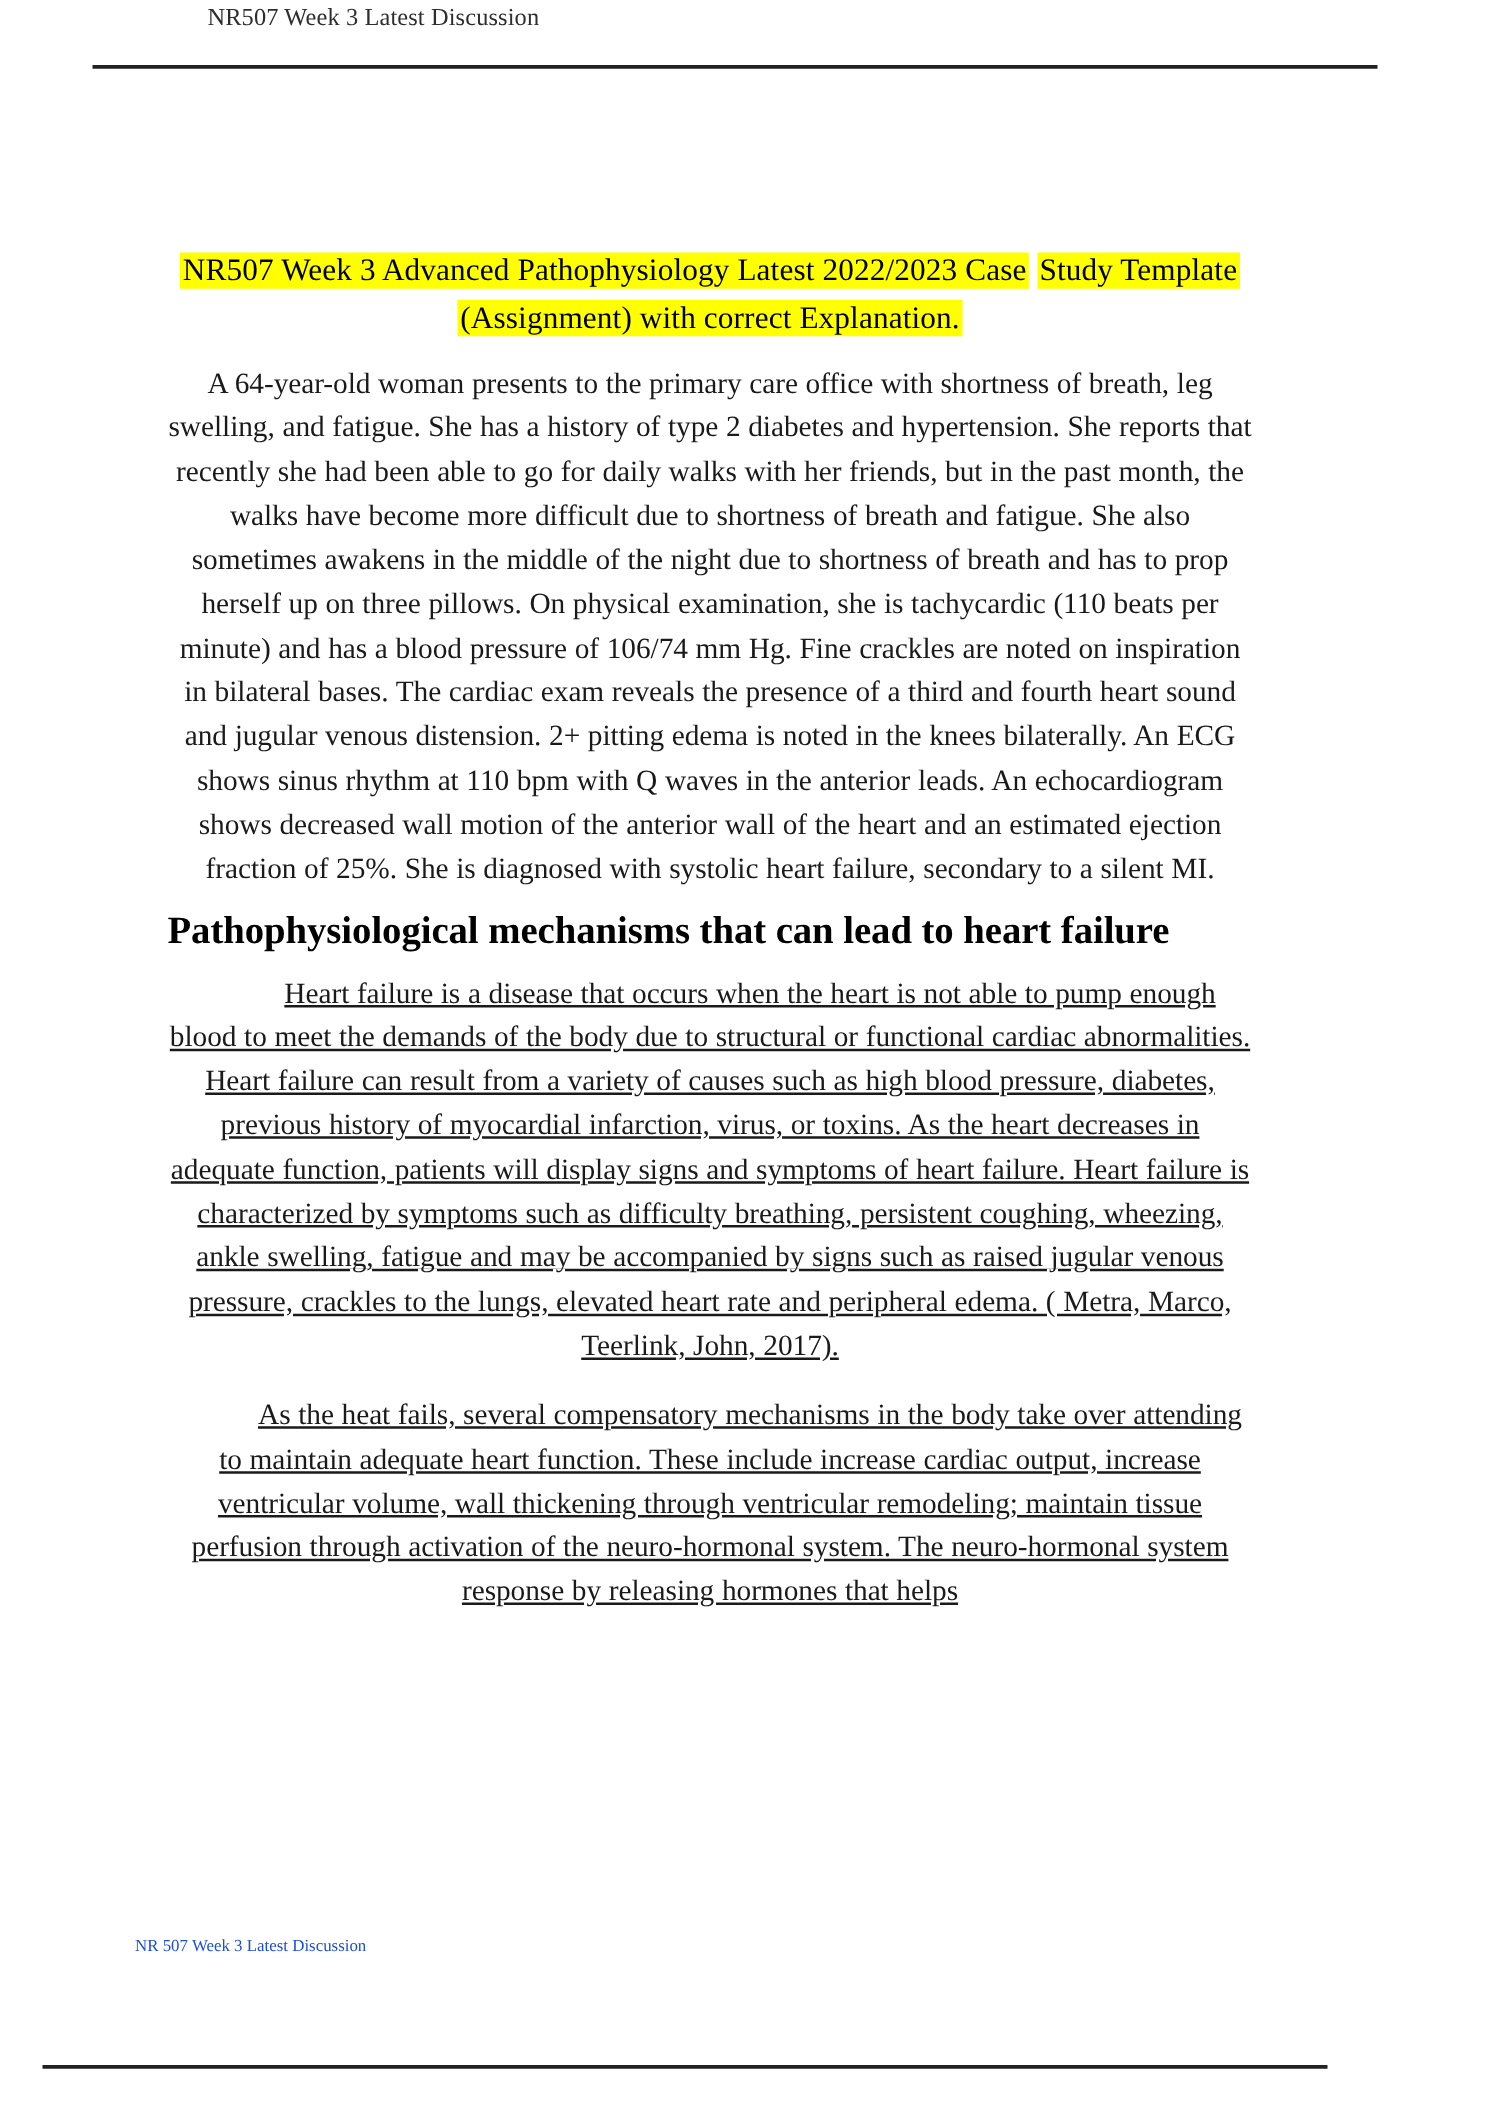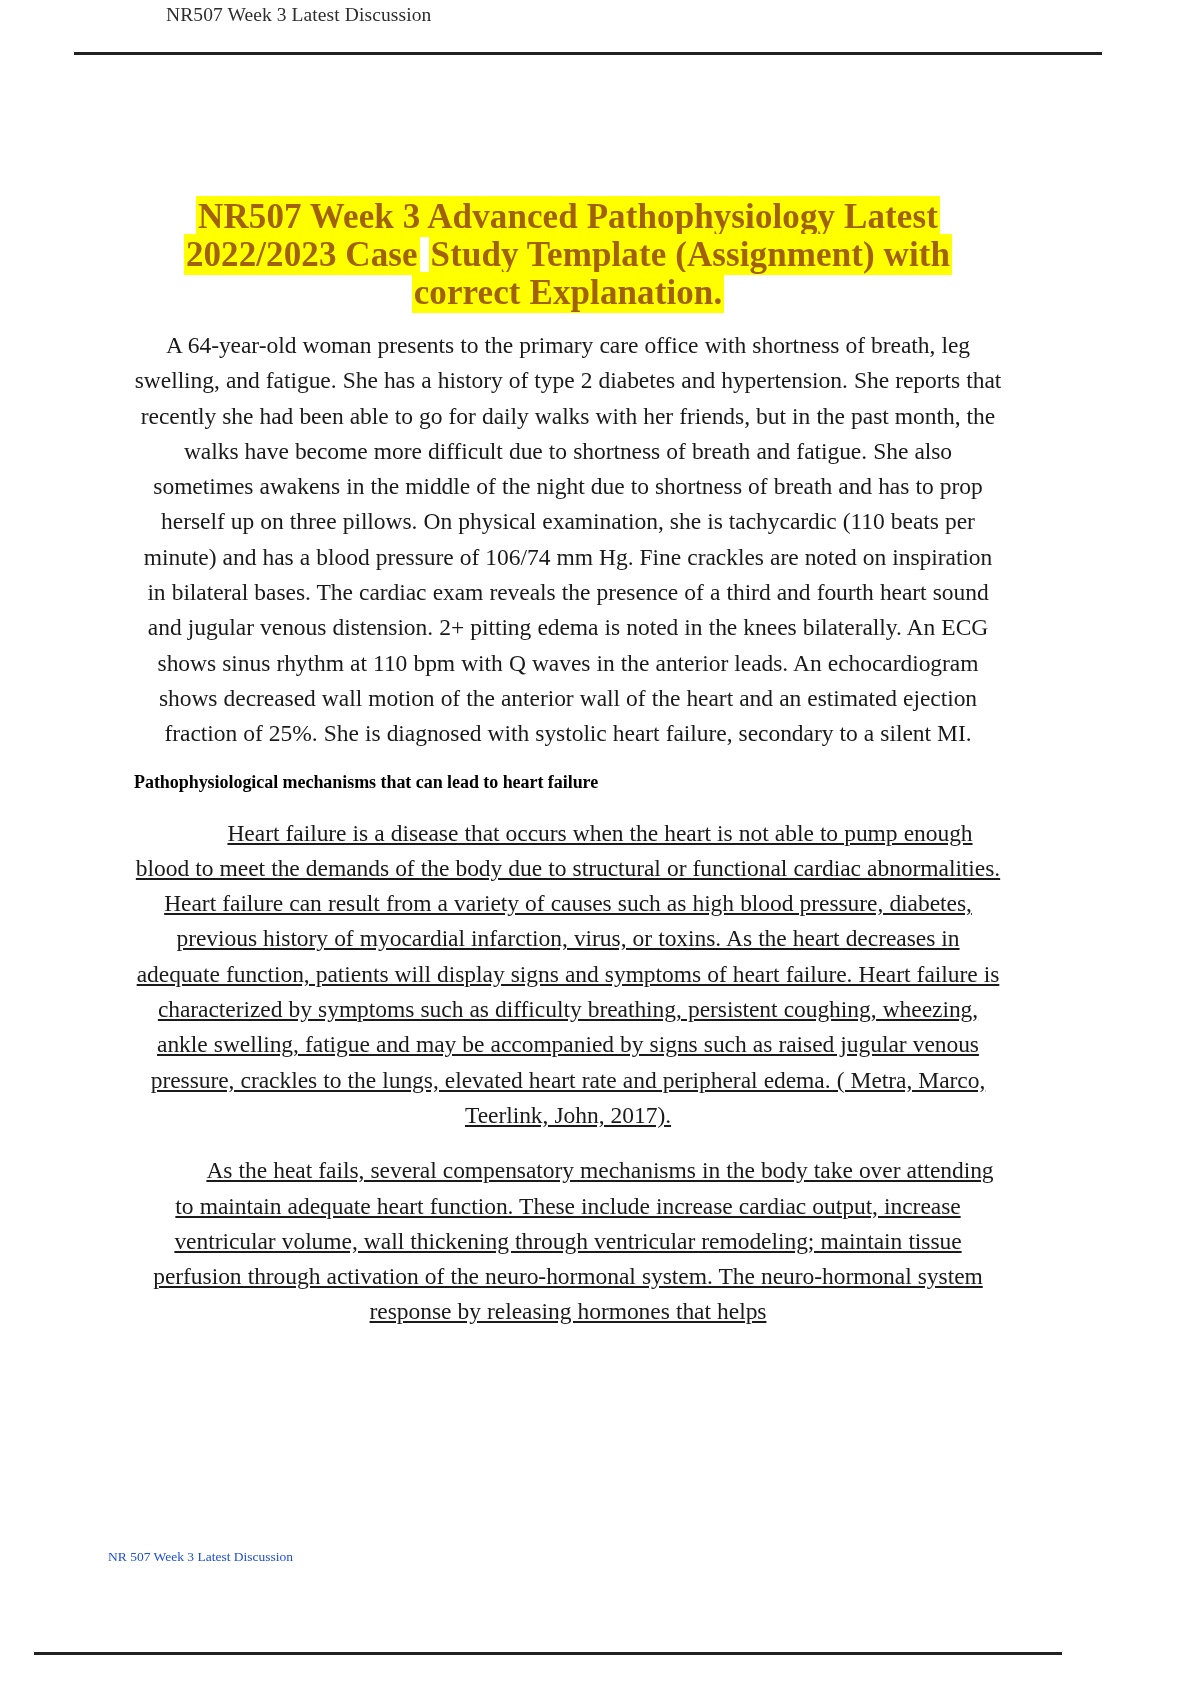--- a/index.html
+++ b/index.html
@@ -75,25 +75,25 @@
   .content {
     position: absolute;
     left: 134px;
     top: 198px;
     width: 868px;
   }
 
   
   .doc-title {
     margin: 0 0 16px 0;
-    font-size: 35px;
+    font-size: 25px;
     line-height: 38px;
-    font-weight: bold;
+    font-weight: normal;
     text-align: center;
-    color: #a16207;
+    color: #000000;
     letter-spacing: 0.1px;
     padding: 0 10px;
   }
   .doc-title .hl {
     background: #ffff00;
     box-decoration-break: clone;
     -webkit-box-decoration-break: clone;
     padding: 1px 2px;
   }
 
@@ -107,21 +107,21 @@
     letter-spacing: -0.05px;
     word-spacing: 0.3px;
   }
   p.body-para.indented {
     text-indent: 64px;
     text-decoration: underline;
   }
 
   h2.section-heading {
     margin: 14px 0 18px 0;
-    font-size: 18px;
+    font-size: 31px;
     line-height: 32px;
     font-weight: bold;
     color: #000000;
     letter-spacing: -0.05px;
   }
 
   .spacer-sm { height: 8px; }
 </style>
 </head>
 <body>

